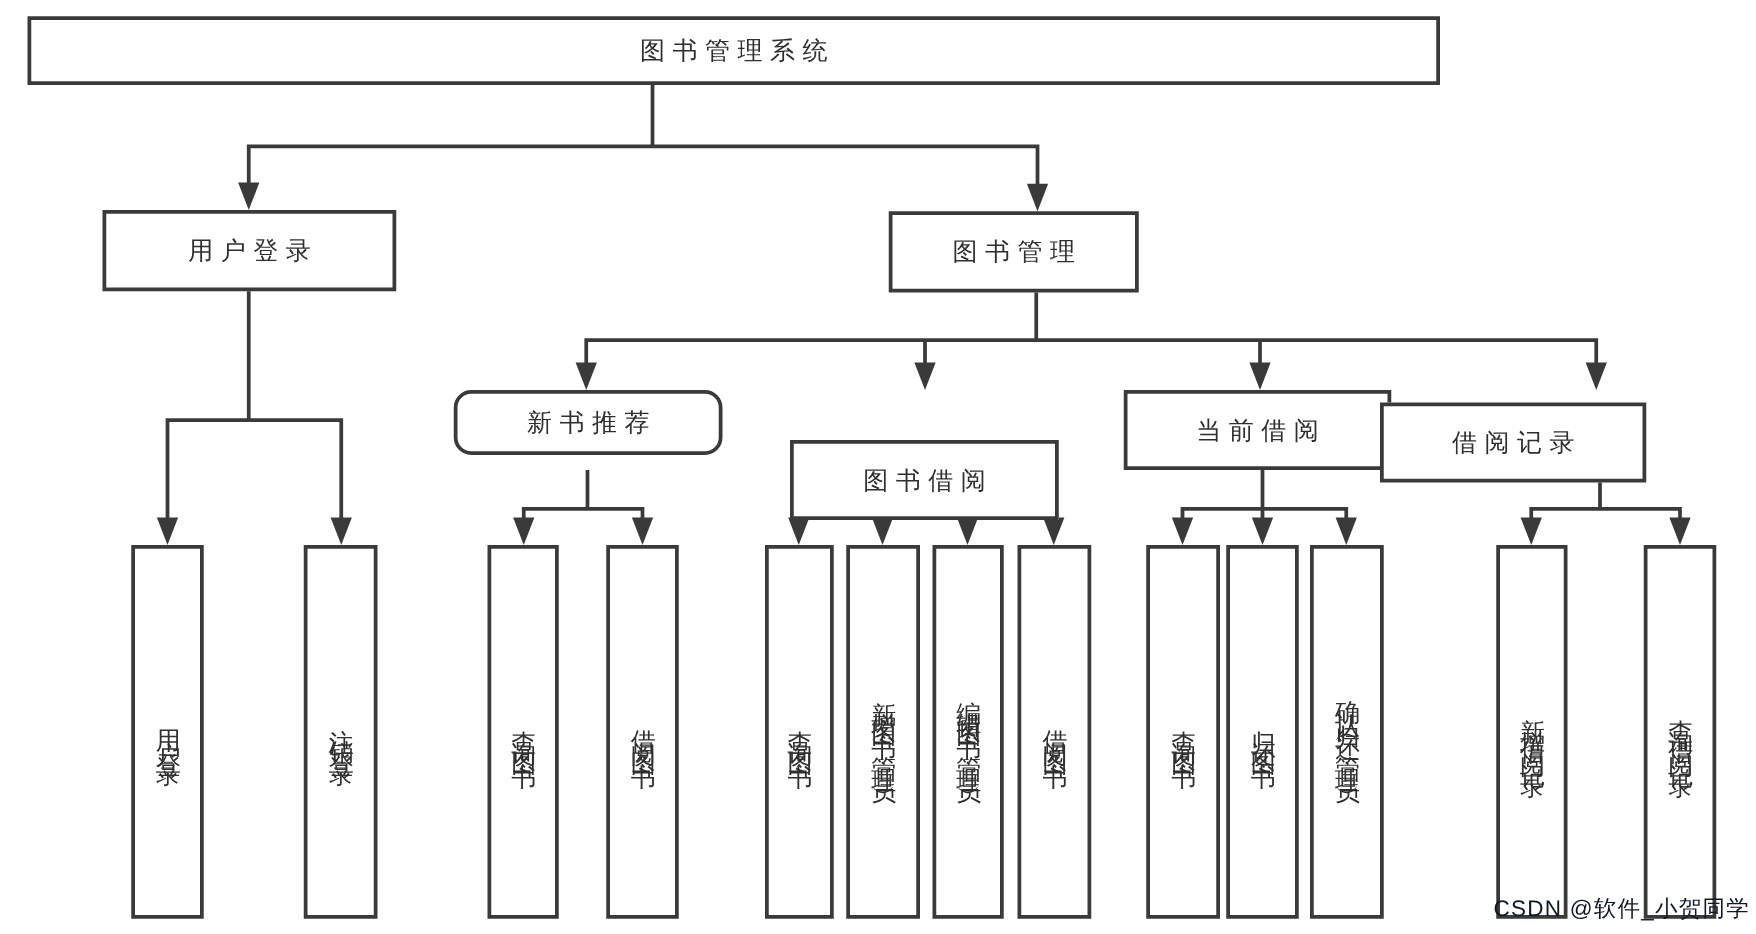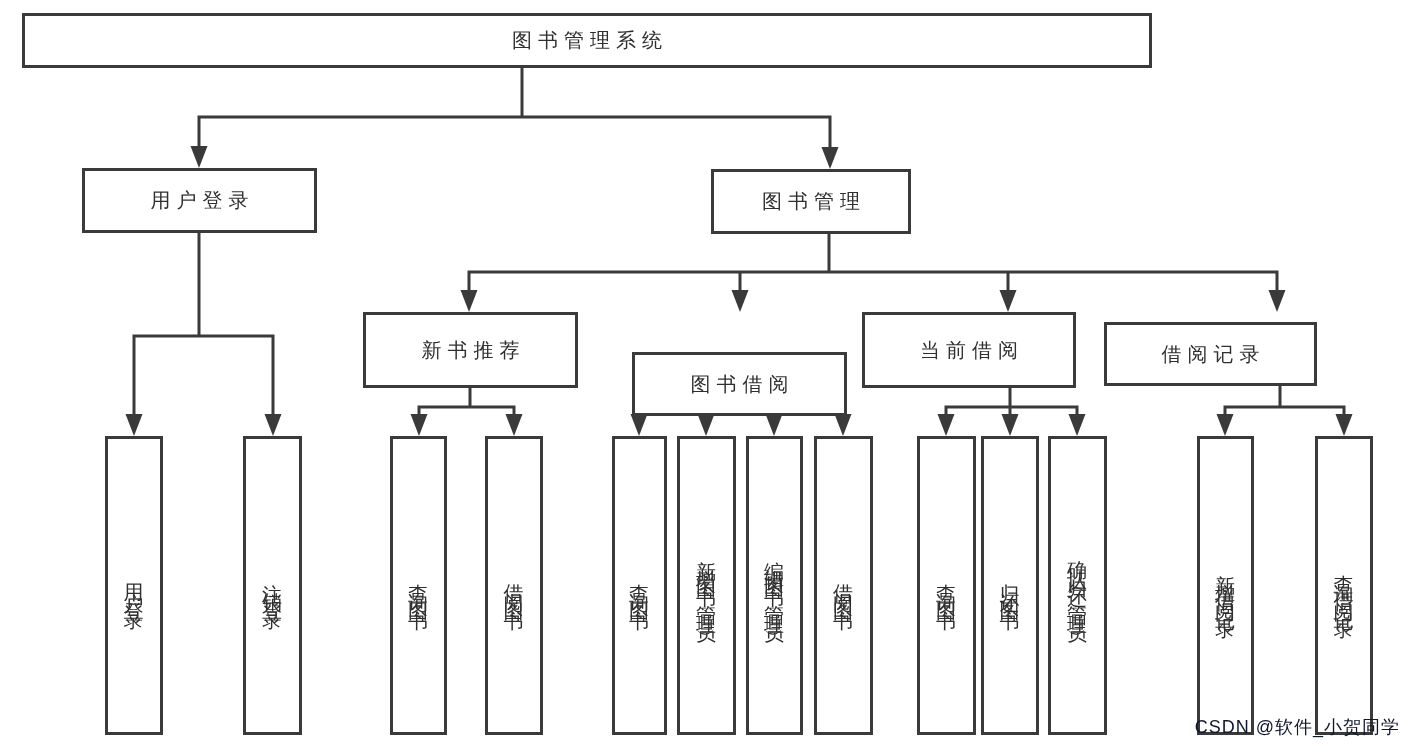--- a/index.html
+++ b/index.html
@@ -126,27 +126,27 @@
     <span>图书管理系统</span>
   </div>
 
   <div class="node hnode" style="left:82px; top:168px; width:235px; height:65px;">
     <span>用户登录</span>
   </div>
   <div class="node hnode" style="left:711px; top:169px; width:200px; height:65px;">
     <span>图书管理</span>
   </div>
 
-  <div class="node hnode" style="left:363px; top:312px; width:215px; height:76px;">
+  <div class="node hnode" style="left:363px; top:312px; width:215px; height:52px;border-radius:14px;">
     <span>新书推荐</span>
   </div>
   <div class="node hnode" style="left:632px; top:312px; width:215px; height:64px;margin-top:40px;">
     <span>图书借阅</span>
   </div>
-  <div class="node hnode" style="left:862px; top:312px; width:214px; height:76px;">
+  <div class="node hnode" style="left:899px; top:312px; width:214px; height:64px;">
     <span>当前借阅</span>
   </div>
   <div class="node hnode" style="left:1104px; top:312px; width:213px; height:64px;margin-top:10px;">
     <span>借阅记录</span>
   </div>
 
   <div class="node vnode" style="left:105px; top:436px; width:58px; height:299px;">
     <span>用户登录</span>
   </div>
   <div class="node vnode" style="left:243px; top:436px; width:59px; height:299px;">

